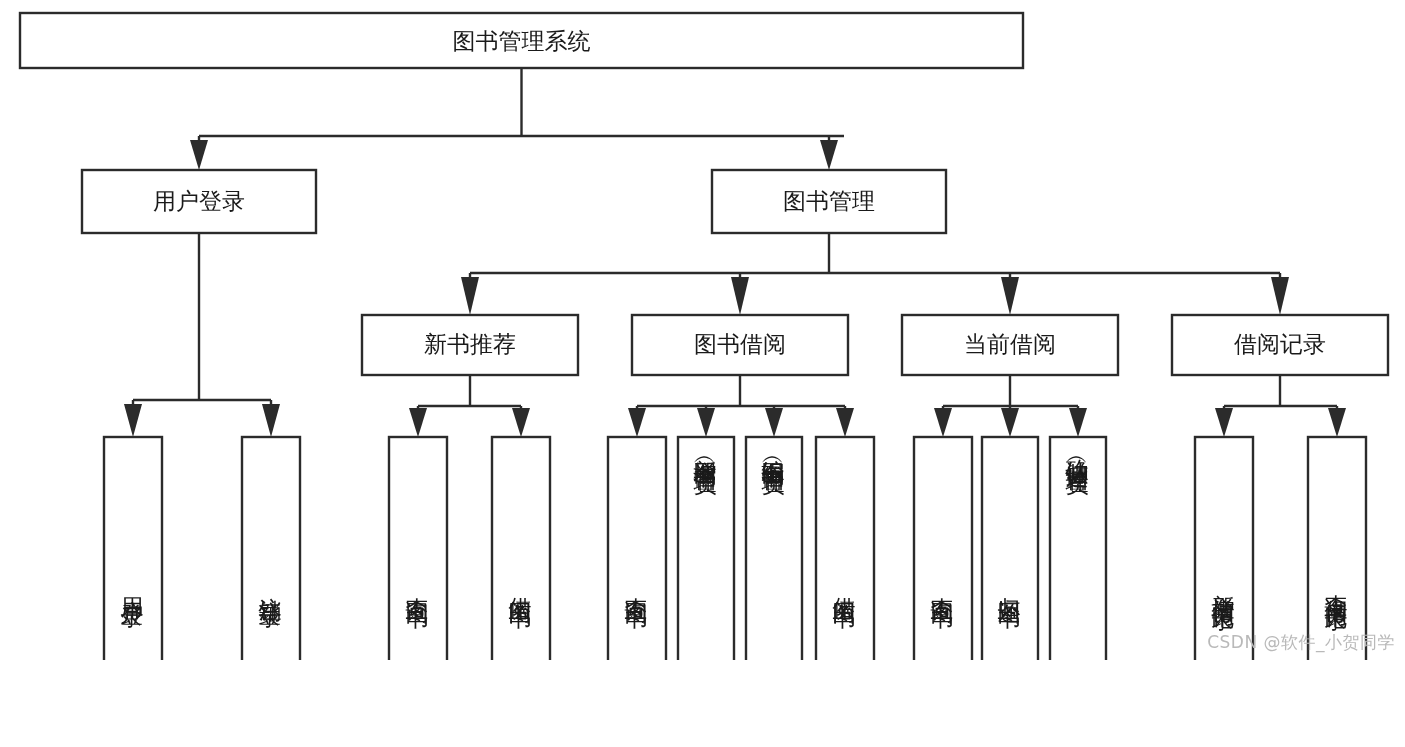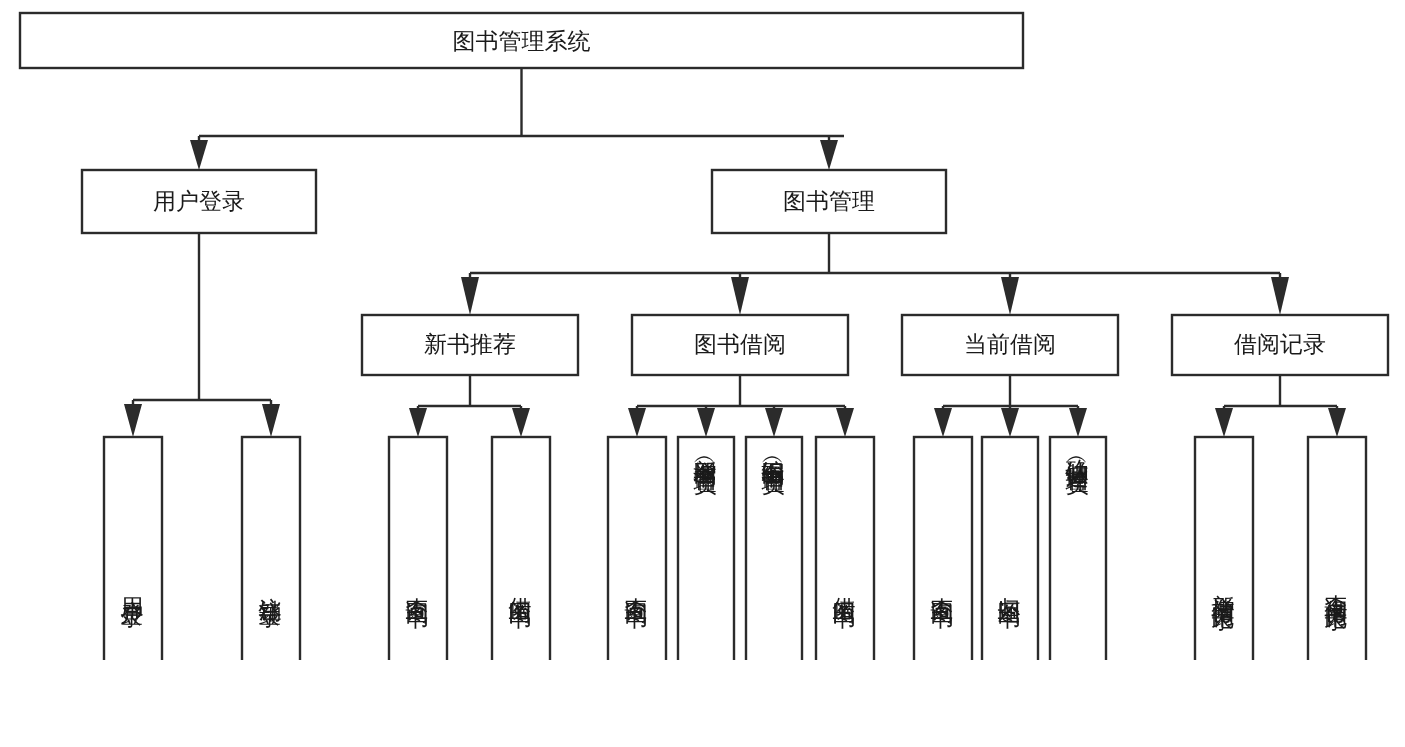--- a/index.html
+++ b/index.html
@@ -289,14 +289,15 @@
     </foreignObject>
 
     <foreignObject x="1308" y="437" width="58" height="296">
       <div xmlns="http://www.w3.org/1999/xhtml" style="width:58px;height:296px;display:flex;align-items:center;justify-content:center;">
         <span style="writing-mode:vertical-rl;text-orientation:upright;font-family:'DejaVu Sans','Liberation Sans',sans-serif;font-size:23px;color:#1a1a1a;letter-spacing:3px;">查询借阅记录</span>
       </div>
     </foreignObject>
 
   </svg>
 
+  <div class="watermark">CSDN @软件_小贺同学</div>
 
 </div>
 
 </body></html>

